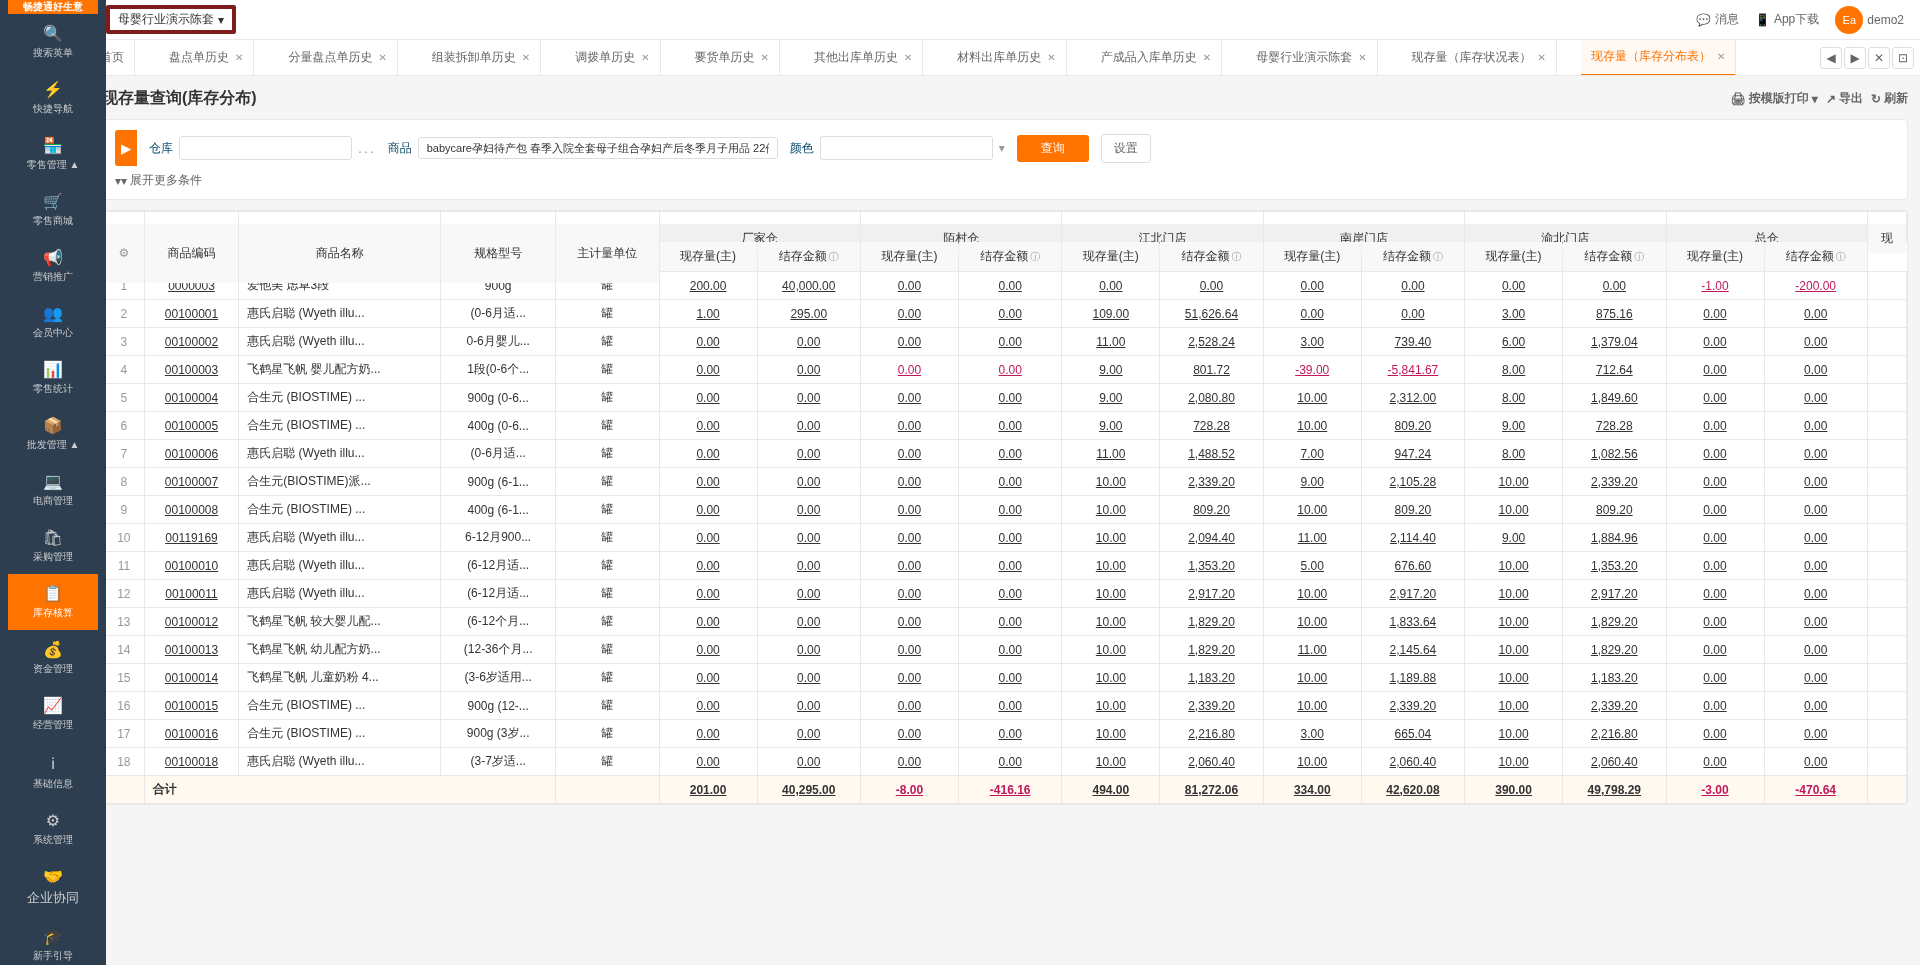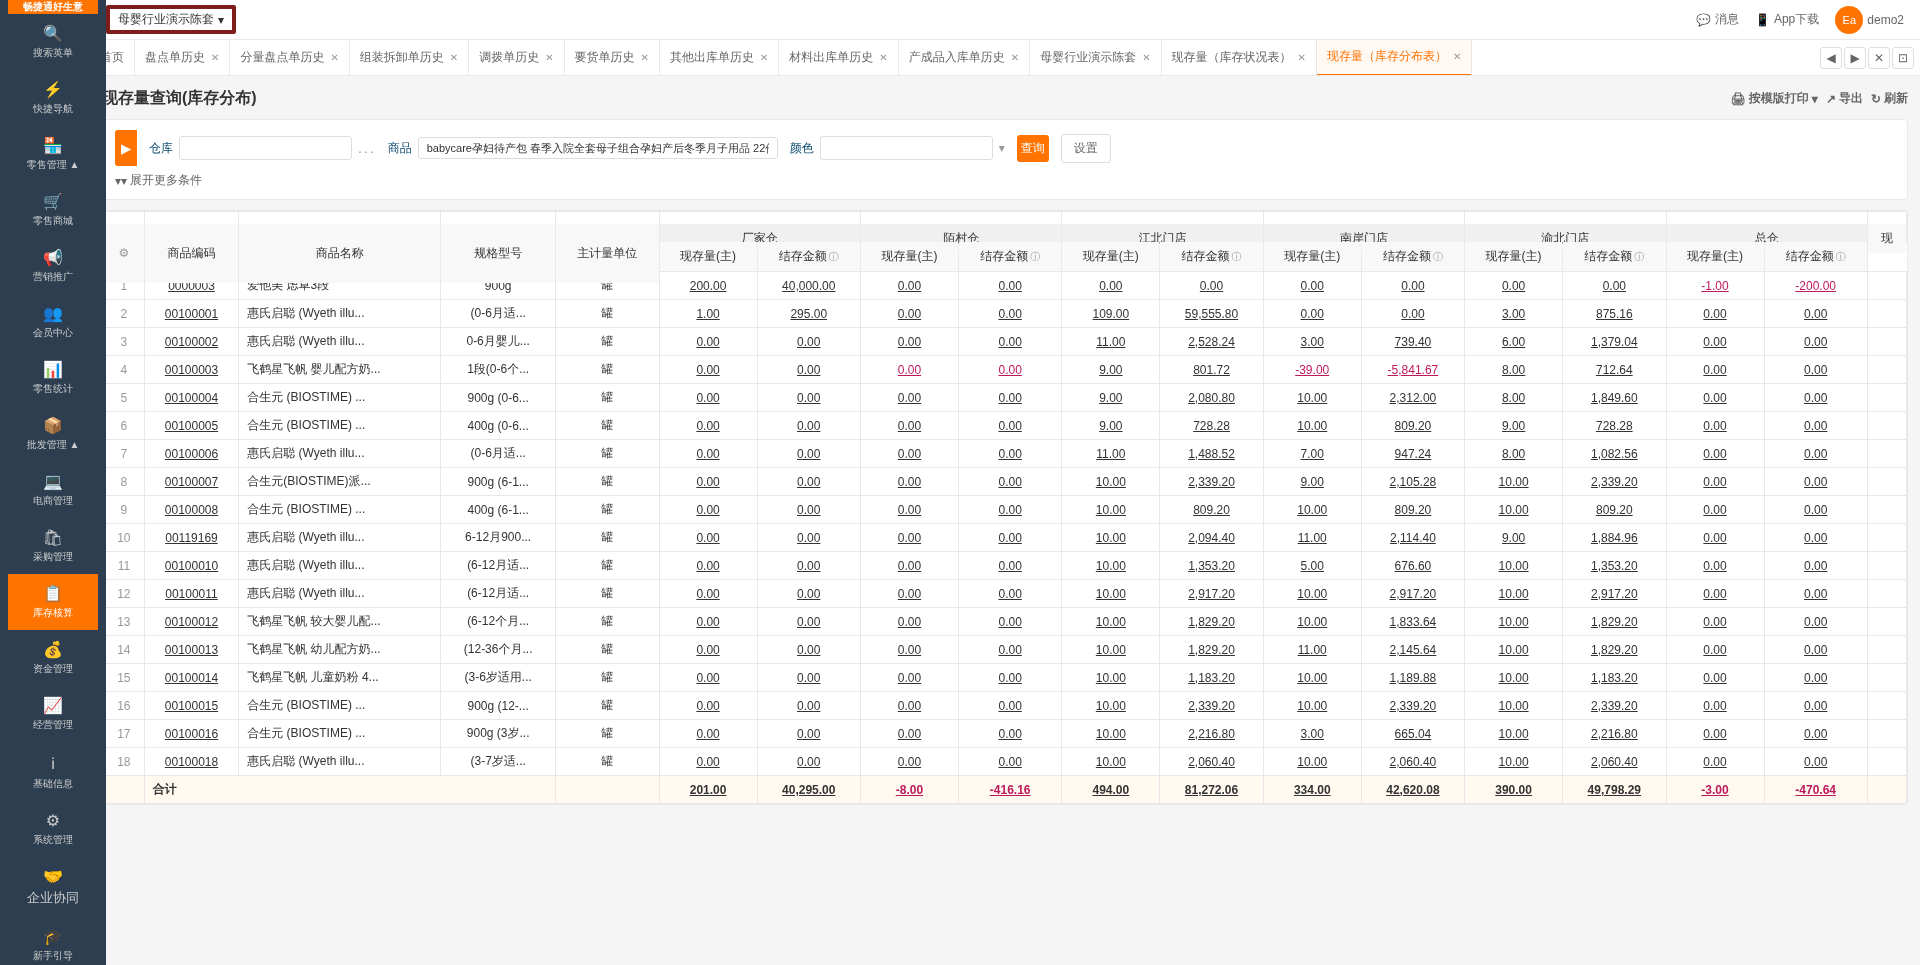--- a/index.html
+++ b/index.html
@@ -29,21 +29,21 @@
       height: 36px;
       background: #fff;
       display: flex;
       align-items: center;
       border-bottom: 1px solid #e8e8e8;
       position: fixed;
       top: 40px; left: 90px; right: 0;
       z-index: 99;
       overflow: hidden;
     }
-    .tabs-container { display: flex; align-items: center; flex: 1; overflow: hidden; }
+    .tabs-container { display: flex; align-items: center; flex: 1; overflow: hidden; gap: 24px; }
     .tab-item {
       display: flex; align-items: center; gap: 4px;
       padding: 0 10px;
       height: 36px;
       font-size: 12px;
       color: #666;
       cursor: pointer;
       border-right: 1px solid #e8e8e8;
       white-space: nowrap;
       flex-shrink: 0;
@@ -129,21 +129,21 @@
     .filter-item { display: flex; align-items: center; gap: 6px; }
     .filter-label { color: #0c4a6e; font-size: 12px; white-space: nowrap; }
     .filter-input {
       border: 1px solid #ddd; border-radius: 3px; padding: 4px 8px;
       font-size: 12px; color: #333; min-width: 80px;
     }
     .filter-input-product { min-width: 360px; color: #333; font-size: 11px; }
     .filter-input-color { min-width: 120px; }
     .btn-orange {
       background: #ff7300; color: #fff; border: none; border-radius: 3px;
-      padding: 5px 4px; font-size: 12px; cursor: pointer;
+      padding: 5px 24px; font-size: 12px; cursor: pointer;
     }
     .btn-outline {
       background: #fff; color: #666; border: 1px solid #ddd; border-radius: 3px;
       padding: 5px 12px; font-size: 12px; cursor: pointer;
     }
     .expand-btn {
       display: flex; align-items: center; gap: 3px;
       color: #666; font-size: 12px; cursor: pointer;
       margin-top: 6px;
     }
@@ -469,21 +469,21 @@
     <td class="row-num">2</td>
     <td class="td-num">00100001</td>
     <td class="td-left">惠氏启聪 (Wyeth illu...</td>
     <td>(0-6月适...</td>
     <td>罐</td>
     <td class="td-num">1.00</td>
     <td class="td-num">295.00</td>
     <td class="td-num">0.00</td>
     <td class="td-num">0.00</td>
     <td class="td-num">109.00</td>
-    <td class="td-num">59,555.80</td>
+    <td class="td-num">51,626.64</td>
     <td class="td-num">0.00</td>
     <td class="td-num">0.00</td>
     <td class="td-num">3.00</td>
     <td class="td-num">875.16</td>
     <td class="td-num">0.00</td>
     <td class="td-num">0.00</td>
     <td></td>
   </tr>
           <tr>
     <td class="row-num">3</td>

